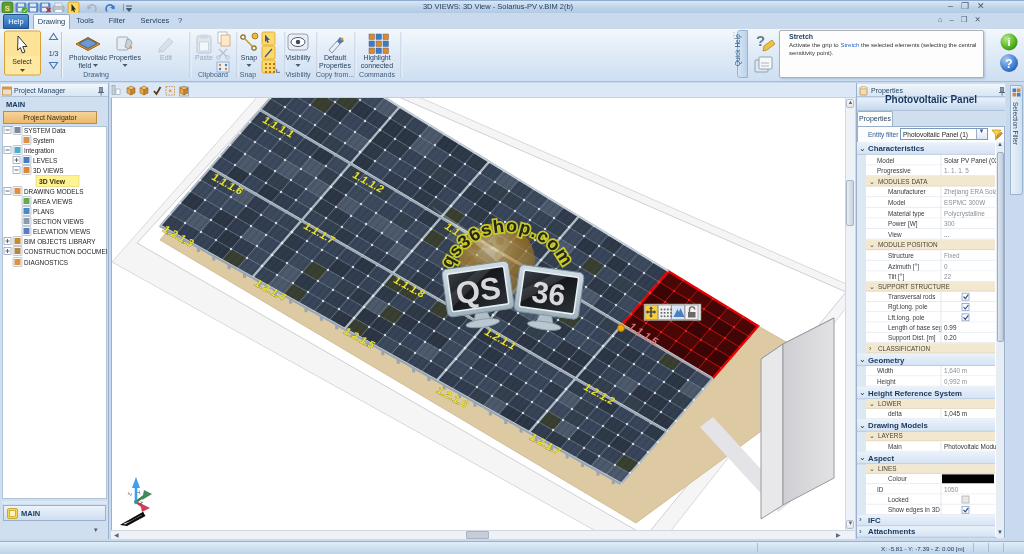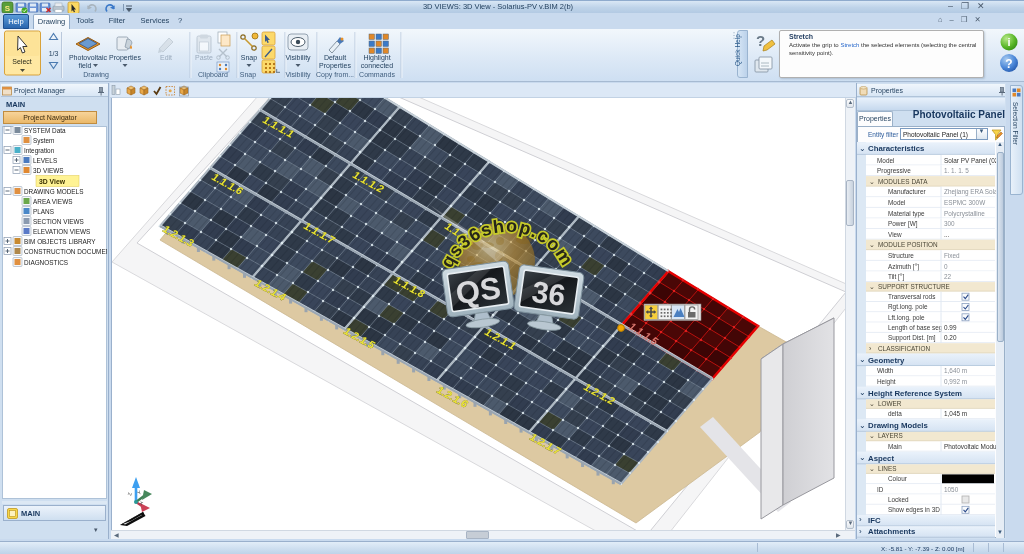--- a/index.html
+++ b/index.html
@@ -1980,21 +1980,21 @@
       <rect x="1" y="1.5" width="7" height="7.5" rx="1" fill="#f0dcb8" stroke="#b8914a" stroke-width="0.8"></rect>
       <ellipse cx="4.5" cy="1.8" rx="3.5" ry="1.2" fill="#f8ecd0" stroke="#b8914a" stroke-width="0.6"></ellipse>
     </svg>
     <div class="abs tx" style="left:871px;top:87px;font-size:7px;color:#1e3c5a;">Properties</div>
     <svg class="abs" width="8" height="9" style="left:998px;top:87px" viewBox="0 0 8 9">
       <rect x="2.6" y="0.5" width="3" height="4.5" fill="#8a98a8" stroke="#5a6a7c" stroke-width="0.7"></rect>
       <line x1="1" y1="5.5" x2="7" y2="5.5" stroke="#5a6a7c" stroke-width="1"></line>
       <line x1="4.1" y1="5.5" x2="4.1" y2="8.5" stroke="#5a6a7c" stroke-width="0.9"></line>
     </svg>
     <div class="abs" style="left:857px;top:98px;width:148px;height:13px;background:linear-gradient(180deg,#e8f1fb,#c6d9ee);border-bottom:1px solid #aec2d8;"></div>
-    <div class="abs tx" style="left:857px;top:109px;width:148px;text-align:right;font-size:10px;font-weight:bold;color:#17365d;">Photovoltaiic Panel</div>
+    <div class="abs tx" style="left:857px;top:94px;width:148px;text-align:center;font-size:10px;font-weight:bold;color:#17365d;">Photovoltaiic Panel</div>
     <div class="abs tx" style="left:857px;top:111px;width:36px;height:15px;background:#fdfdfe;border:1px solid #9ab0c8;border-bottom:none;border-radius:2px 2px 0 0;font-size:7px;color:#1e3c5a;text-align:center;line-height:14px;">Properties</div>
     <div class="abs" style="left:857px;top:126px;width:148px;height:412px;background:#fdfdfe;border:1px solid #9ab0c8;"></div>
     <div class="abs tx" style="left:868px;top:130.5px;font-size:6.5px;color:#2a5a9a;">Entity filter</div>
     <div class="abs" style="left:900px;top:128px;width:88px;height:12px;background:#fff;border:1px solid #7a9ac0;"></div>
     <div class="abs tx" style="left:903px;top:130.5px;font-size:6.5px;color:#222;">Photovoltaiic Panel (1)</div>
     <div class="abs" style="left:976px;top:129px;width:11px;height:10px;background:linear-gradient(180deg,#fdfdfe,#dce6f0);border-left:1px solid #9ab0c8;"></div>
     <div class="abs tx" style="left:978.5px;top:128px;font-size:6px;color:#3a5a7c;">▼</div>
     <svg class="abs" width="12" height="12" style="left:991px;top:129px" viewBox="0 0 12 12">
       <path d="M1,1 h9 l-3.5,4.5 v4 l-2,1.5 v-5.5 Z" fill="#f8d44a" stroke="#b89018" stroke-width="0.7"></path>
       <path d="M6,7 l4,-4 1.5,1.5 -4,4 -2,0.5 Z" fill="#e89028" stroke="#9a5c10" stroke-width="0.5"></path>

